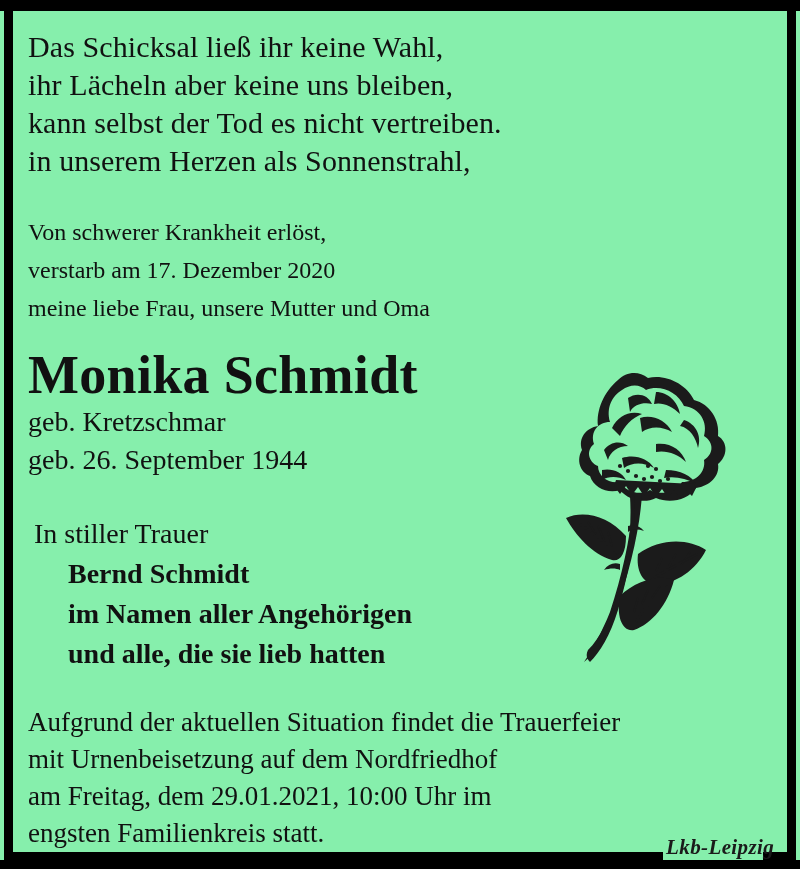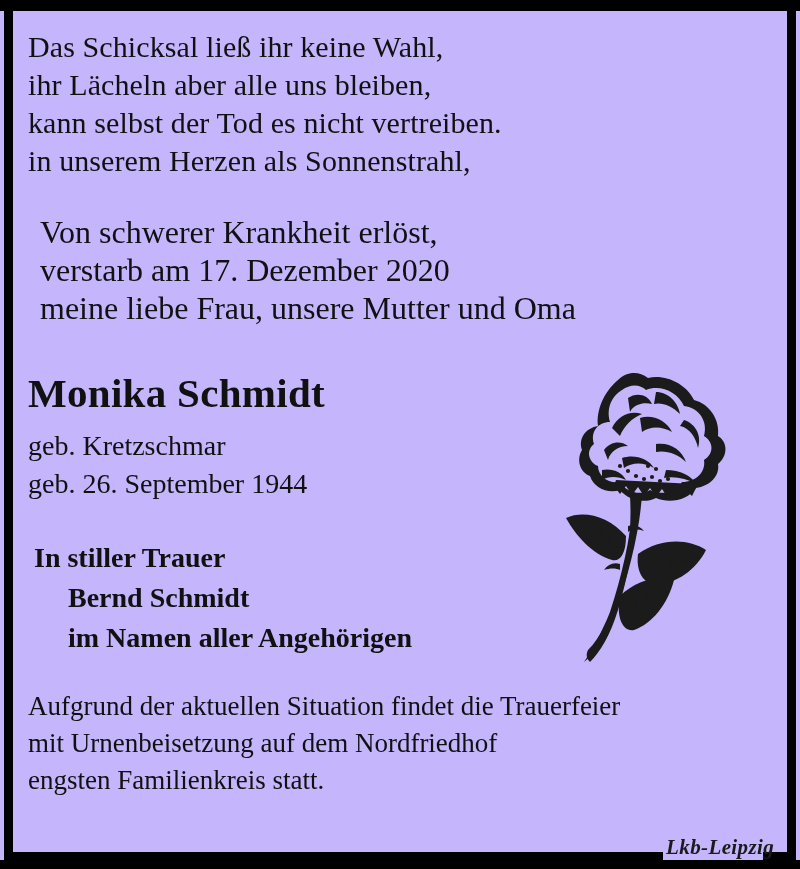--- a/index.html
+++ b/index.html
@@ -6,21 +6,21 @@
     margin: 0;
     padding: 0;
     background: #ffffff;
   }
 
   #notice {
     position: relative;
     width: 800px;
     height: 869px;
     box-sizing: border-box;
-    background: #c4b5fd;
+    background: #86efac;
     overflow: hidden;
     font-family: "Liberation Serif", "DejaVu Serif", serif;
     color: #111111;
   }
 
   
   .border-top,
   .border-bottom,
   .border-left,
   .border-right {
@@ -77,47 +77,45 @@
   .verse {
     margin-top: 17px;
     font-size: 30px;
     line-height: 38px;
     letter-spacing: 0.1px;
   }
 
   
   .announcement {
     margin-top: 33px;
-    font-size: 32px;
+    font-size: 24px;
     line-height: 38px;
-    margin-left: 12px;
   }
 
   
   .deceased-name {
-    margin-top: 38px;
-    font-size: 41px;
+    margin-top: 20px;
+    font-size: 54px;
     font-weight: bold;
     line-height: 56px;
     letter-spacing: 0.3px;
   }
   .deceased-details {
-    margin-top: 6px;
     font-size: 28px;
     line-height: 38px;
   }
 
   
   .mourners {
     margin-top: 35px;
     margin-left: 6px;
     font-size: 28px;
     line-height: 40px;
   }
-  .mourners .intro { font-weight: bold; }
+  .mourners .intro { font-weight: normal; }
   .mourners .strong { font-weight: bold; margin-left: 34px; }
 
   
   .arrangements {
     margin-top: 30px;
     font-size: 27px;
     line-height: 37px;
   }
 
   
@@ -153,21 +151,21 @@
 
   <div class="border-top"></div>
   <div class="border-left"></div>
   <div class="border-right"></div>
   <div class="border-bottom"></div>
 
   <div class="content">
 
     <div class="block verse">
       <span class="line">Das Schicksal ließ ihr keine Wahl,</span>
-      <span class="line">ihr Lächeln aber alle uns bleiben,</span>
+      <span class="line">ihr Lächeln aber keine uns bleiben,</span>
       <span class="line">kann selbst der Tod es nicht vertreiben.</span>
       <span class="line">in unserem Herzen als Sonnenstrahl,</span>
     </div>
 
     <div class="block announcement">
       <span class="line">Von schwerer Krankheit erlöst,</span>
       <span class="line">verstarb am 17. Dezember 2020</span>
       <span class="line">meine liebe Frau, unsere Mutter und Oma</span>
     </div>
 
@@ -175,25 +173,27 @@
 
     <div class="block deceased-details">
       <span class="line">geb. Kretzschmar</span>
       <span class="line">geb. 26. September 1944</span>
     </div>
 
     <div class="block mourners">
       <span class="line intro">In stiller Trauer</span>
       <span class="line strong">Bernd Schmidt</span>
       <span class="line strong">im Namen aller Angehörigen</span>
+      <span class="line strong">und alle, die sie lieb hatten</span>
     </div>
 
     <div class="block arrangements">
       <span class="line">Aufgrund der aktuellen Situation findet die Trauerfeier</span>
       <span class="line">mit Urnenbeisetzung auf dem Nordfriedhof</span>
+      <span class="line">am Freitag, dem 29.01.2021, 10:00 Uhr im</span>
       <span class="line">engsten Familienkreis statt.</span>
     </div>
 
   </div>
 
   <div class="rose">
     <svg viewBox="0 0 190 310" xmlns="http://www.w3.org/2000/svg" aria-hidden="true">
       <g fill="#1b1b1b">
 
         <path d="M62 22 C48 34 40 52 42 68 C30 70 22 80 26 92 C20 102 24 114 34 118

